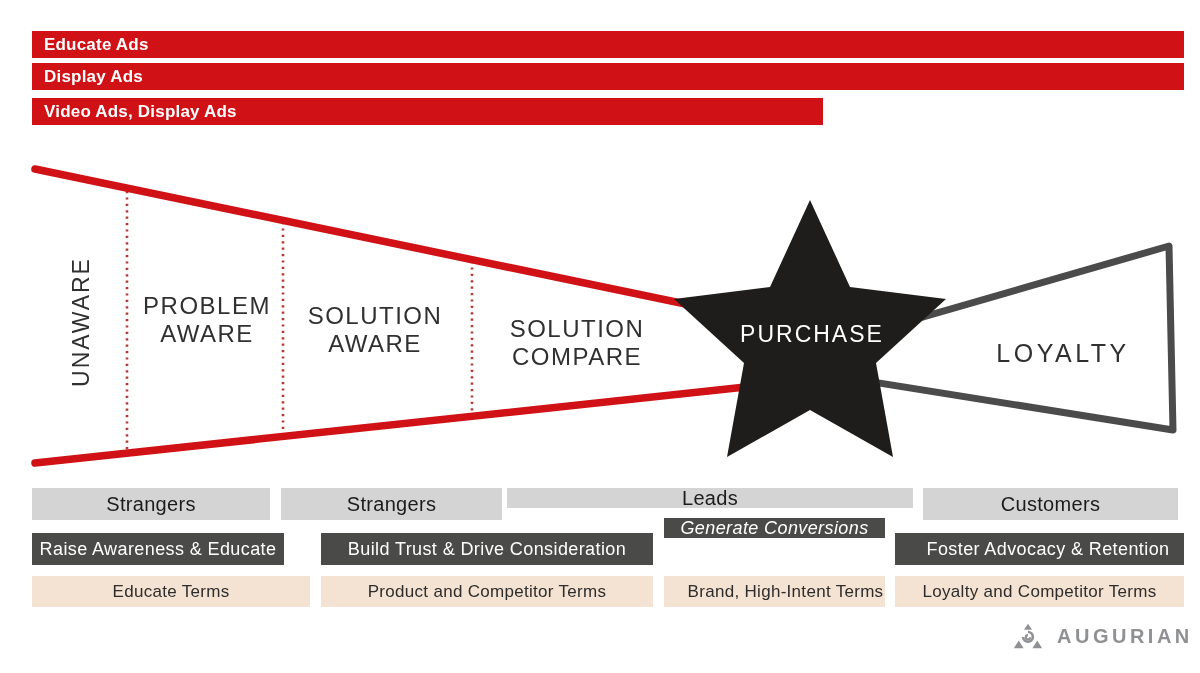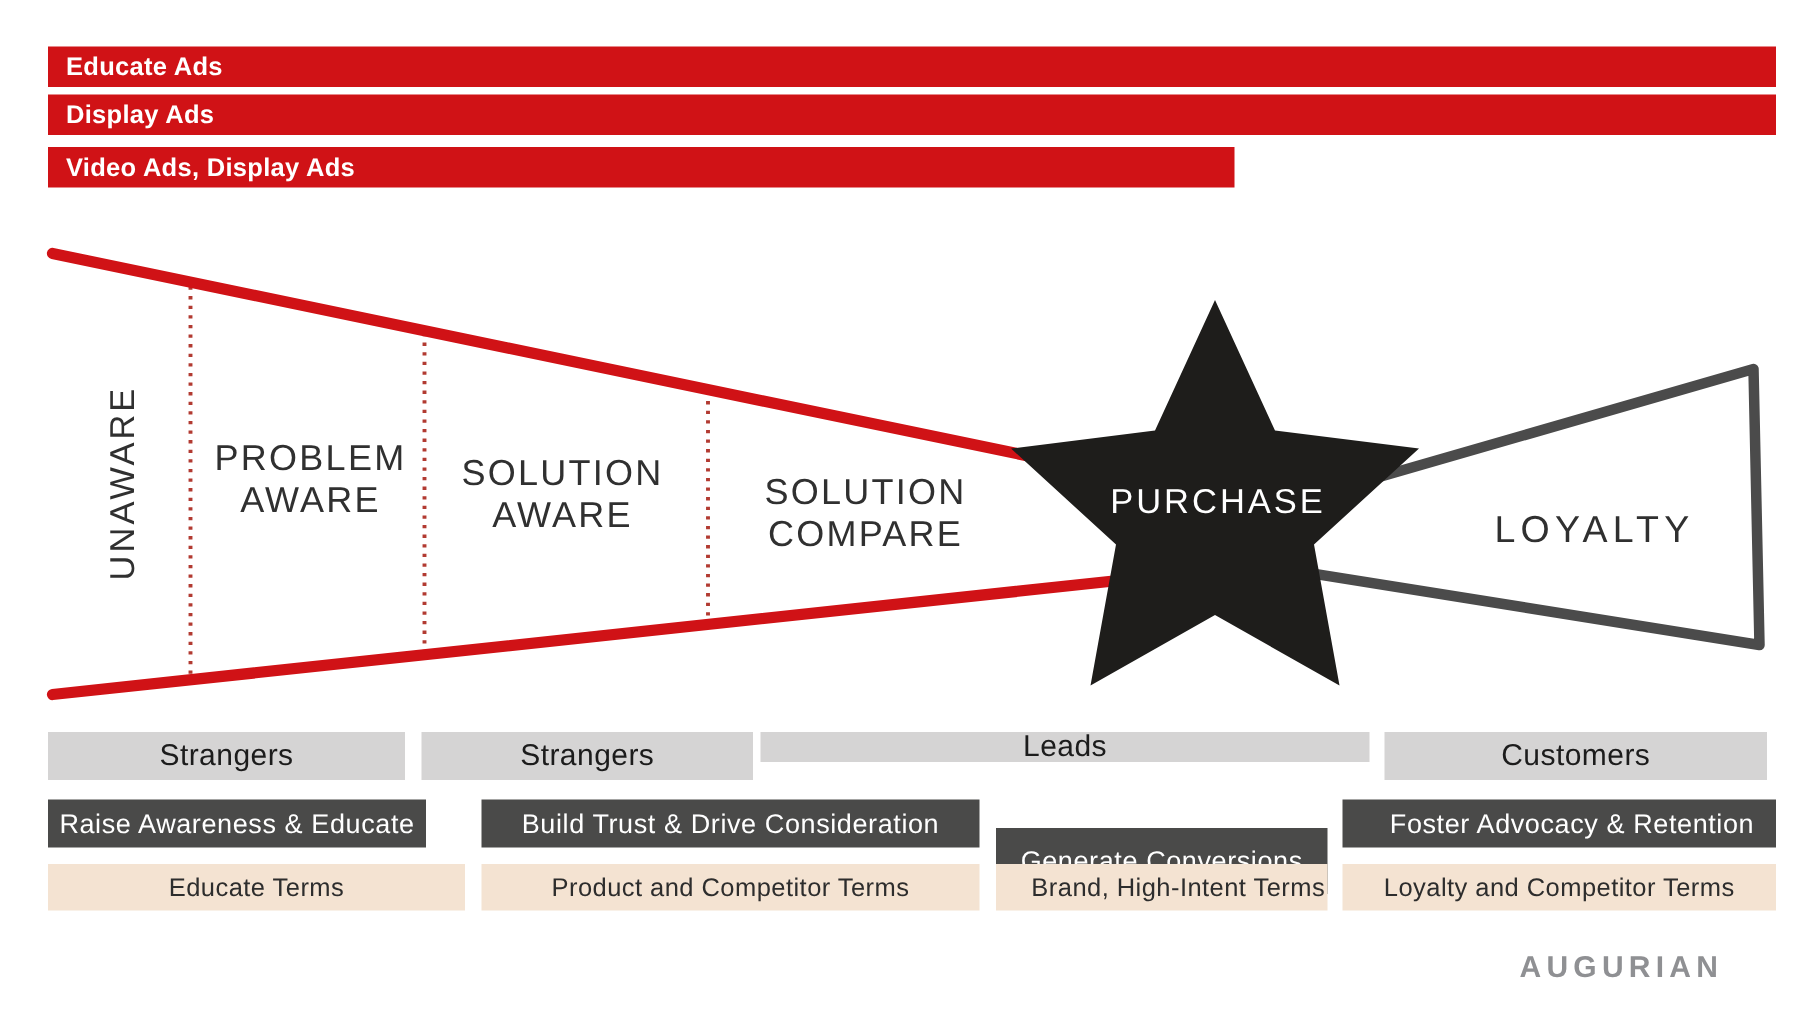--- a/index.html
+++ b/index.html
@@ -35,21 +35,21 @@
   .stage.loyal{font-size:25px;letter-spacing:3.5px;}
   
   .gbar,.dbar,.bbar{
     display:flex;align-items:center;justify-content:center;box-sizing:border-box;
     white-space:nowrap;
   }
   .gbar{background:var(--light-gray);color:#1c1c1c;font-weight:normal;font-size:20px;letter-spacing:0.3px;}
   .dbar{background:var(--dark-gray);color:#ffffff;font-size:18px;letter-spacing:0.4px;}
   .bbar{background:var(--beige);color:#2d2d2d;font-size:17px;letter-spacing:0.3px;}
   
-  .logo{display:flex;align-items:center;gap:14px;flex-direction:column;}
+  .logo{display:flex;align-items:center;gap:14px;}
   .logo-text{color:var(--logo-gray);font-size:20px;font-weight:bold;letter-spacing:3.5px;white-space:nowrap;}
   .logo-mark{display:block;}
   .logo-mark path{fill:none;stroke:var(--logo-gray);}
   .logo-mark path.solid{fill:var(--logo-gray);stroke:none;}
 </style>
 </head>
 <body>
 
 <div id="canvas">
 
@@ -77,21 +77,21 @@
   <div class="abs stage onstar" style="left:812px;top:334px;">PURCHASE</div>
   <div class="abs stage loyal" style="left:1063px;top:353px;">LOYALTY</div>
 
   <div class="abs gbar" style="left:32px;top:488px;width:238px;height:32px;">Strangers</div>
   <div class="abs gbar" style="left:281px;top:488px;width:221px;height:32px;">Strangers</div>
   <div class="abs gbar" style="left:507px;top:488px;width:406px;height:20px;">Leads</div>
   <div class="abs gbar" style="left:923px;top:488px;width:255px;height:32px;">Customers</div>
 
   <div class="abs dbar" style="left:32px;top:533px;width:252px;height:32px;">Raise Awareness &amp; Educate</div>
   <div class="abs dbar" style="left:321px;top:533px;width:332px;height:32px;">Build Trust &amp; Drive Consideration</div>
-  <div class="abs dbar" style="left:664px;top:552px;width:221px;height:44px;">Generate Conversions</div>
+  <div class="abs dbar" style="left:664px;top:518px;width:221px;height:20px;font-style:italic;">Generate Conversions</div>
   <div class="abs dbar" style="left:895px;top:533px;width:289px;height:32px;padding-left:17px;">Foster Advocacy &amp; Retention</div>
 
   <div class="abs bbar" style="left:32px;top:576px;width:278px;height:31px;">Educate Terms</div>
   <div class="abs bbar" style="left:321px;top:576px;width:332px;height:31px;">Product and Competitor Terms</div>
   <div class="abs bbar" style="left:664px;top:576px;width:221px;height:31px;padding-left:22px;">Brand, High-Intent Terms</div>
   <div class="abs bbar" style="left:895px;top:576px;width:289px;height:31px;">Loyalty and Competitor Terms</div>
 
   <div class="abs logo" style="left:1013px;top:620px;height:32px;">
     <svg class="logo-mark" width="30" height="28" viewBox="0 0 34 30">
       <path class="solid" d="M17 1 L21.5 8 L12.5 8 Z"></path>

